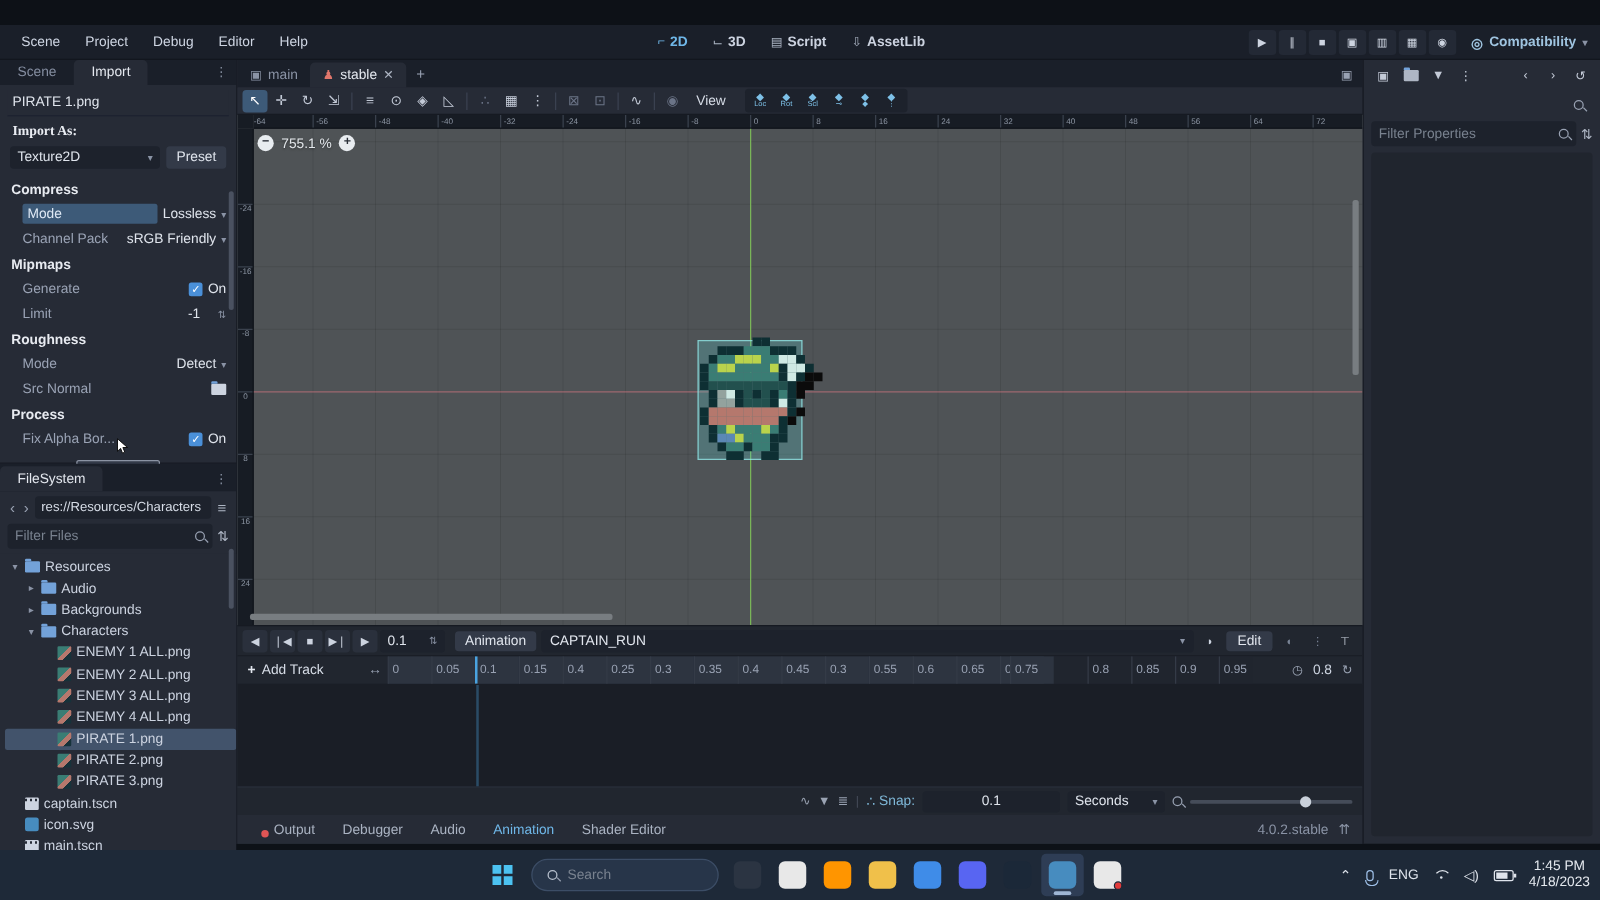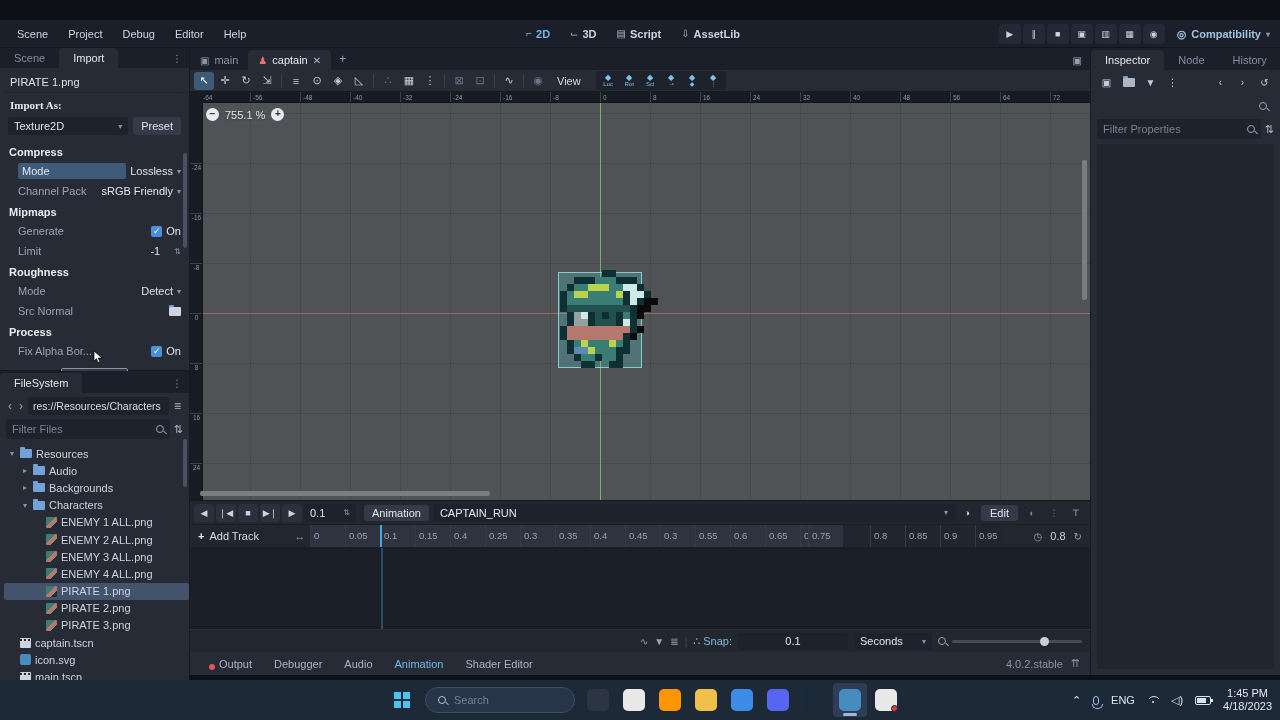--- a/index.html
+++ b/index.html
@@ -455,21 +455,21 @@
     </div>
 
     <div class="center-col">
       <div class="scene-tabs" id="scene-tabs">
           <div class="stab">
     <span class="stab-ico" style="color:#8a93a5;">▣</span>
     <span>main</span>
           </div>
           <div class="stab active">
     <span class="stab-ico" style="color:#e0766b;">♟</span>
-    <span>captain</span>
+    <span>stable</span>
             <span class="close">✕</span>
           </div>
           <div class="plus-tab">+</div>
           <div class="expand-ico">▣</div>
         </div>
 
       <div class="canvas-toolbar" id="canvas-toolbar">
           <div class="ct-ico active">↖</div>
           <div class="ct-ico">✛</div>
           <div class="ct-ico">↻</div>
@@ -892,25 +892,20 @@
           <div class="bb-tab">
    Shader Editor</div>
           <div class="version">
             <span>4.0.2.stable</span>
   <span>⇈</span>
           </div>
         </div>
     </div>
 
     <div class="right-dock">
-      <div class="dock-tabs" id="insp-tabs">
-          <div class="dock-tab active">Inspector</div>
-          <div class="dock-tab">Node</div>
-          <div class="dock-tab">History</div>
-        </div>
       <div class="insp-toolbar">
         <span class="it-ico">▣</span>
         <span class="it-ico">
             <span class="folder-ico" style="background:#aeb6c4;"></span>
           </span>
         <span class="it-ico">▼</span>
         <span class="it-ico">⋮</span>
         <span class="it-spacer"></span>
         <span class="it-ico">‹</span>
         <span class="it-ico">›</span>

